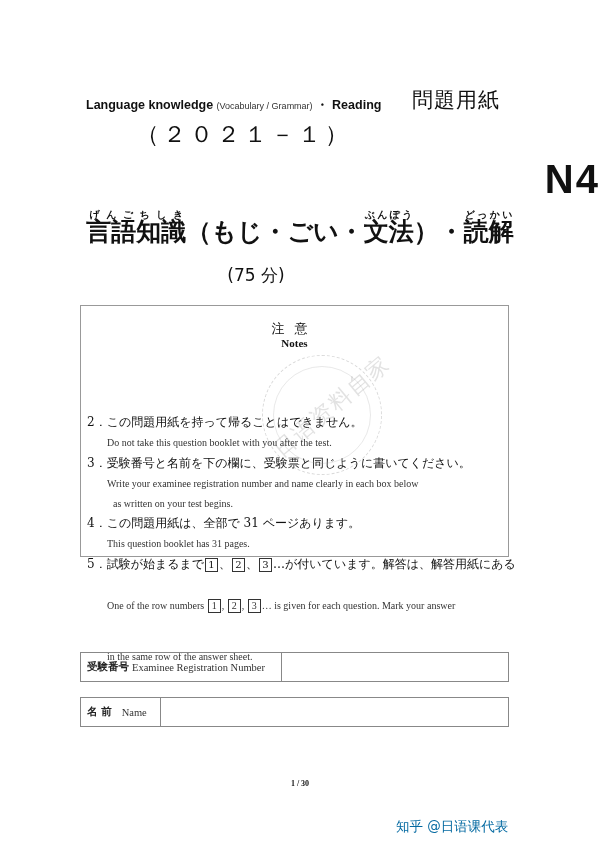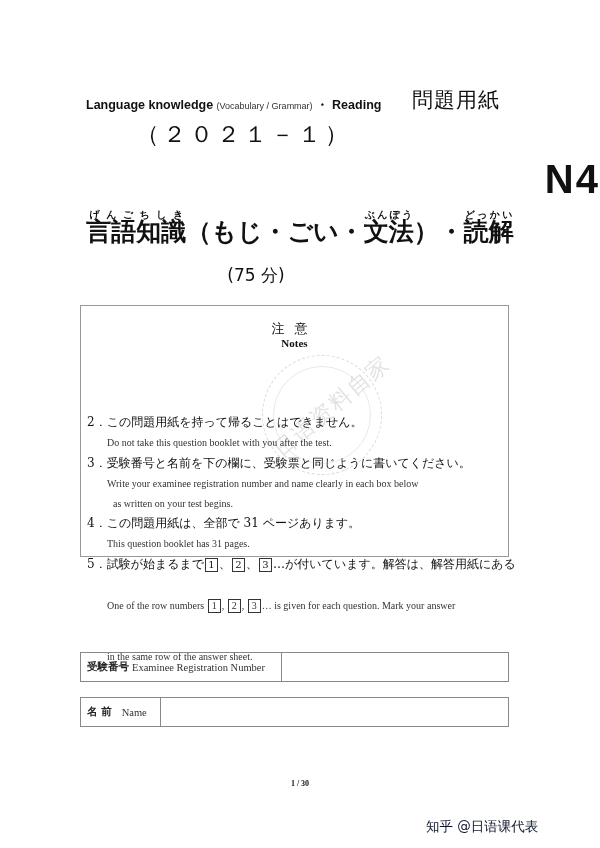--- a/index.html
+++ b/index.html
@@ -137,23 +137,23 @@
     }
     .form-field { flex: 1; }
 
     .page-num {
       left: 0; width: 600px; top: 779px;
       text-align: center;
       font-family: "Liberation Serif", serif;
       font-weight: bold; font-size: 8px;
     }
     .zhihu-wm {
-      left: 426px; top: 818px;
-      font-family: "DejaVu Sans", sans-serif;
-      font-size: 13.5px; color: #0f172a;
+      left: 396px; top: 818px;
+      font-family: "DejaVu Sans", sans-serif;
+      font-size: 13.5px; color: #0369a1;
       white-space: nowrap;
     }
   </style>
 </head>
 <body>
 
 <div class="abs subject-line">
   <span>Language knowledge</span>
   <span class="small">(Vocabulary / Grammar)</span>
   <span>・</span>

